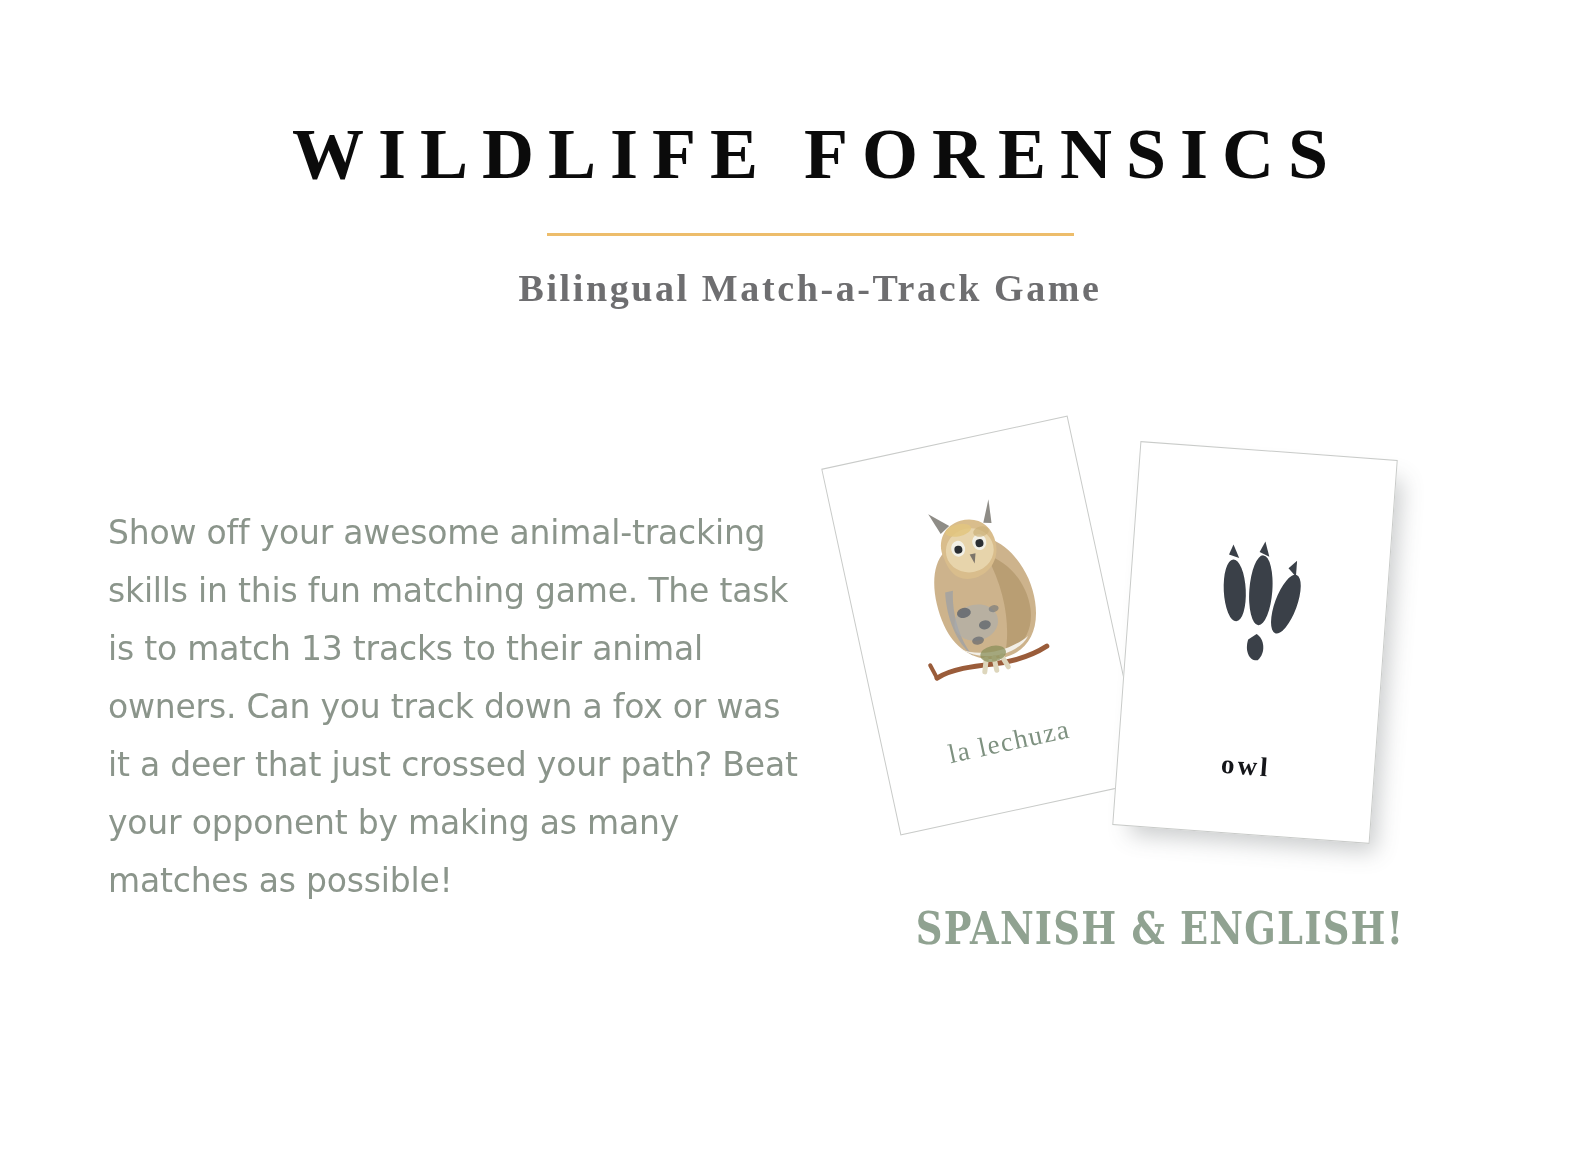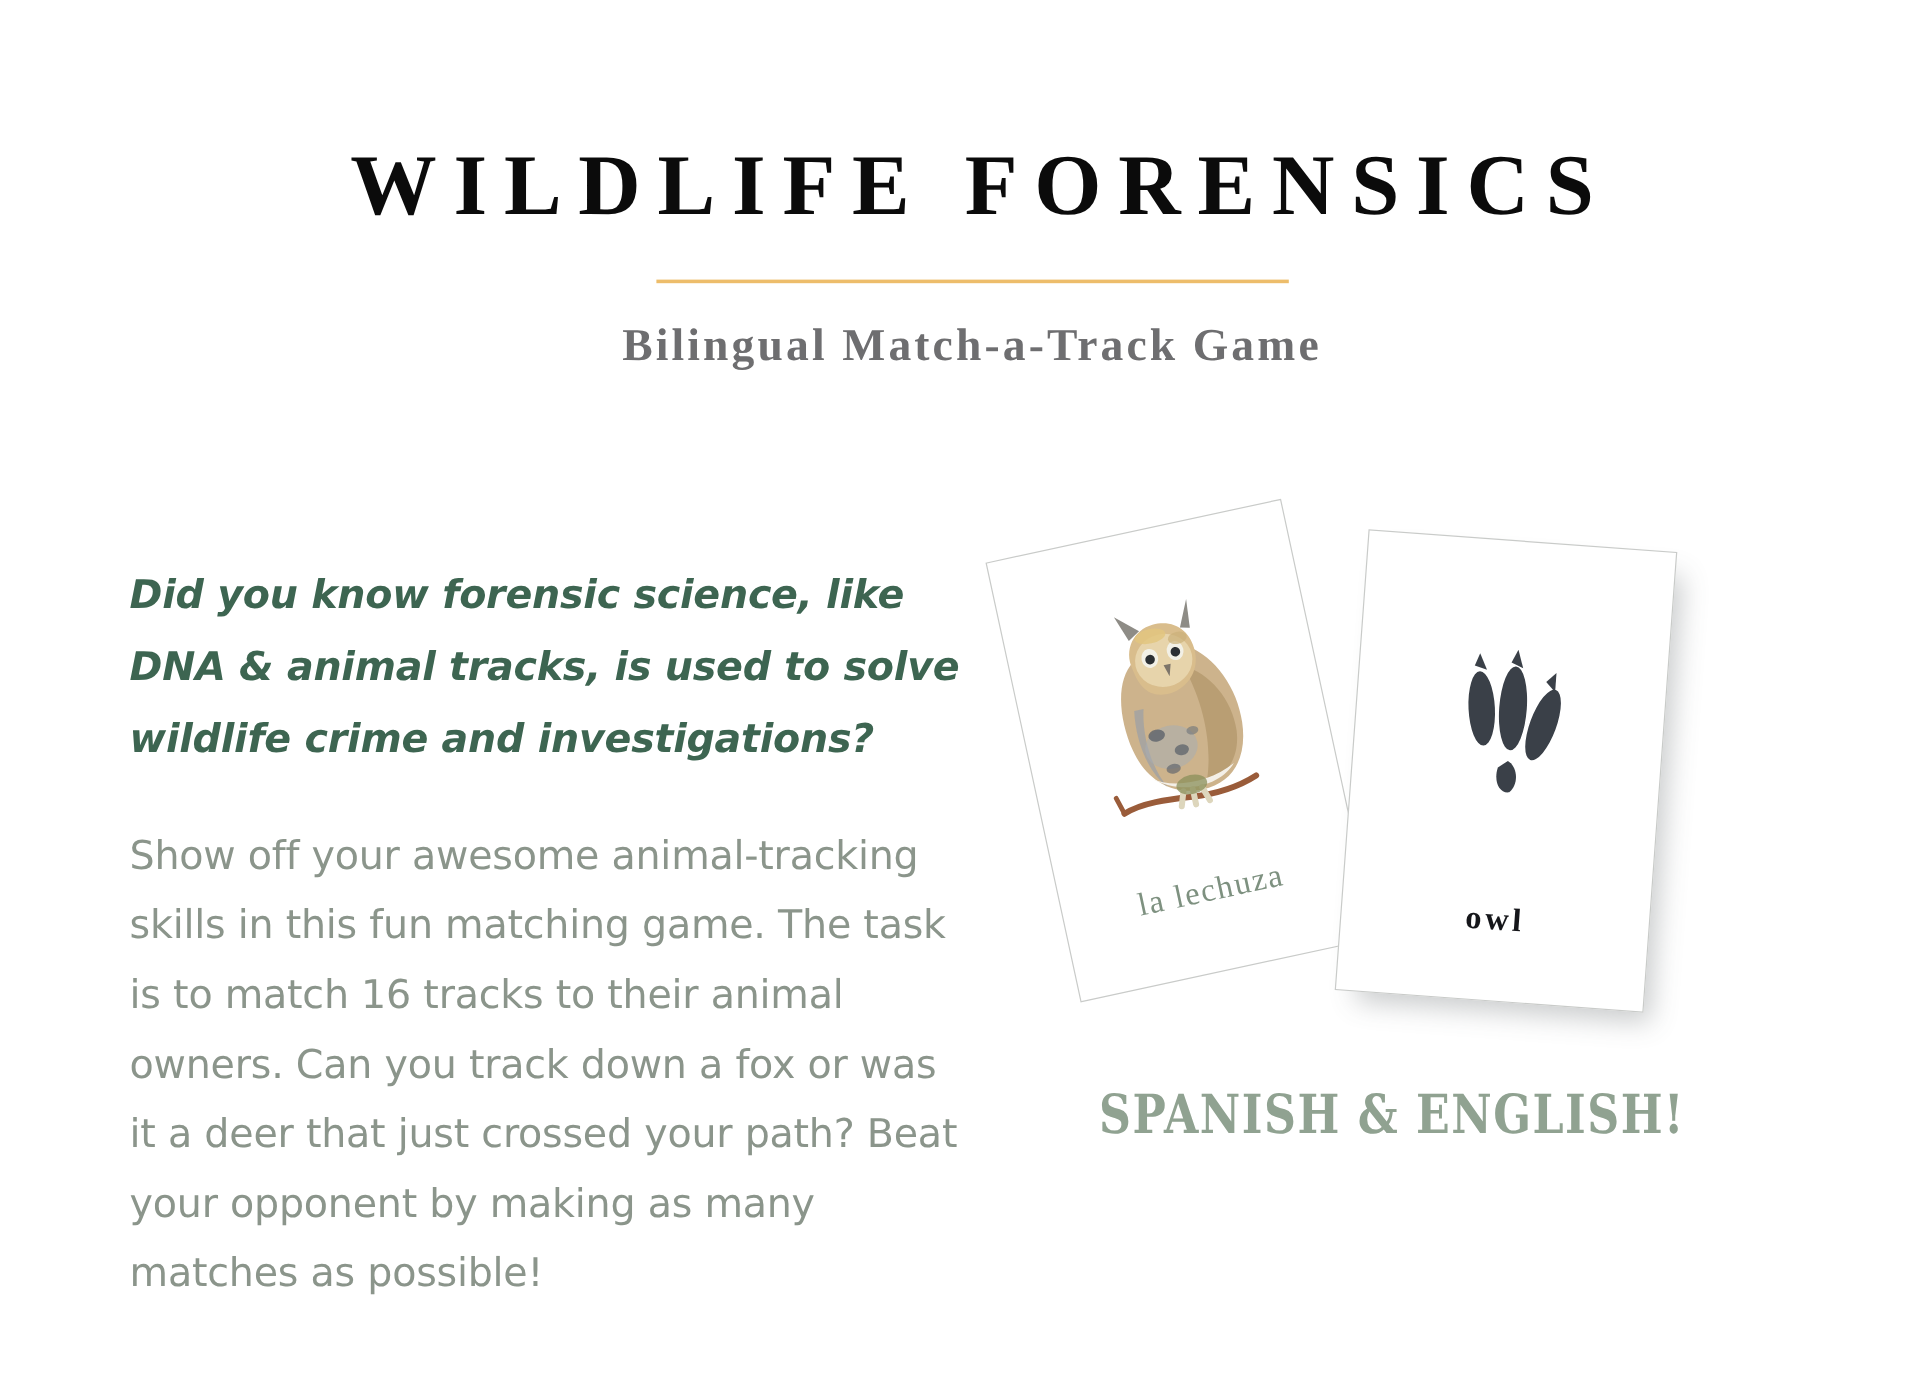--- a/index.html
+++ b/index.html
@@ -187,22 +187,21 @@
 
 <div class="page">
 
   <div class="header">
     <h1 class="main-title">WILDLIFE FORENSICS</h1>
     <div class="title-divider"></div>
     <h2 class="subtitle">Bilingual Match-a-Track Game</h2>
   </div>
 
   <div class="copy-col">
-    <p class="lede">Did you know forensic science, like DNA &amp; animal tracks, is used to solve wildlife crime and investigations?</p>
-    <p class="body-copy">Show off your awesome animal-tracking skills in this fun matching game. The task is to match 16 tracks to their animal owners. Can you track down a fox or was it a deer that just crossed your path? Beat your opponent by making as many matches as possible!</p>
+    <p class="body-copy">Show off your awesome animal-tracking skills in this fun matching game. The task is to match 13 tracks to their animal owners. Can you track down a fox or was it a deer that just crossed your path? Beat your opponent by making as many matches as possible!</p>
   </div>
 
   <div class="cards">
 
     <div class="card card-back">
       <div class="card-art">
         <svg width="150" height="200" viewBox="0 0 150 200">
 
           <path d="M18 174 C 34 168, 56 170, 76 172 C 96 174, 116 172, 132 166" stroke="#9a5c3a" stroke-width="5" fill="none" stroke-linecap="round"></path>
           <path d="M18 174 L 14 160" stroke="#9a5c3a" stroke-width="4" fill="none" stroke-linecap="round"></path>

